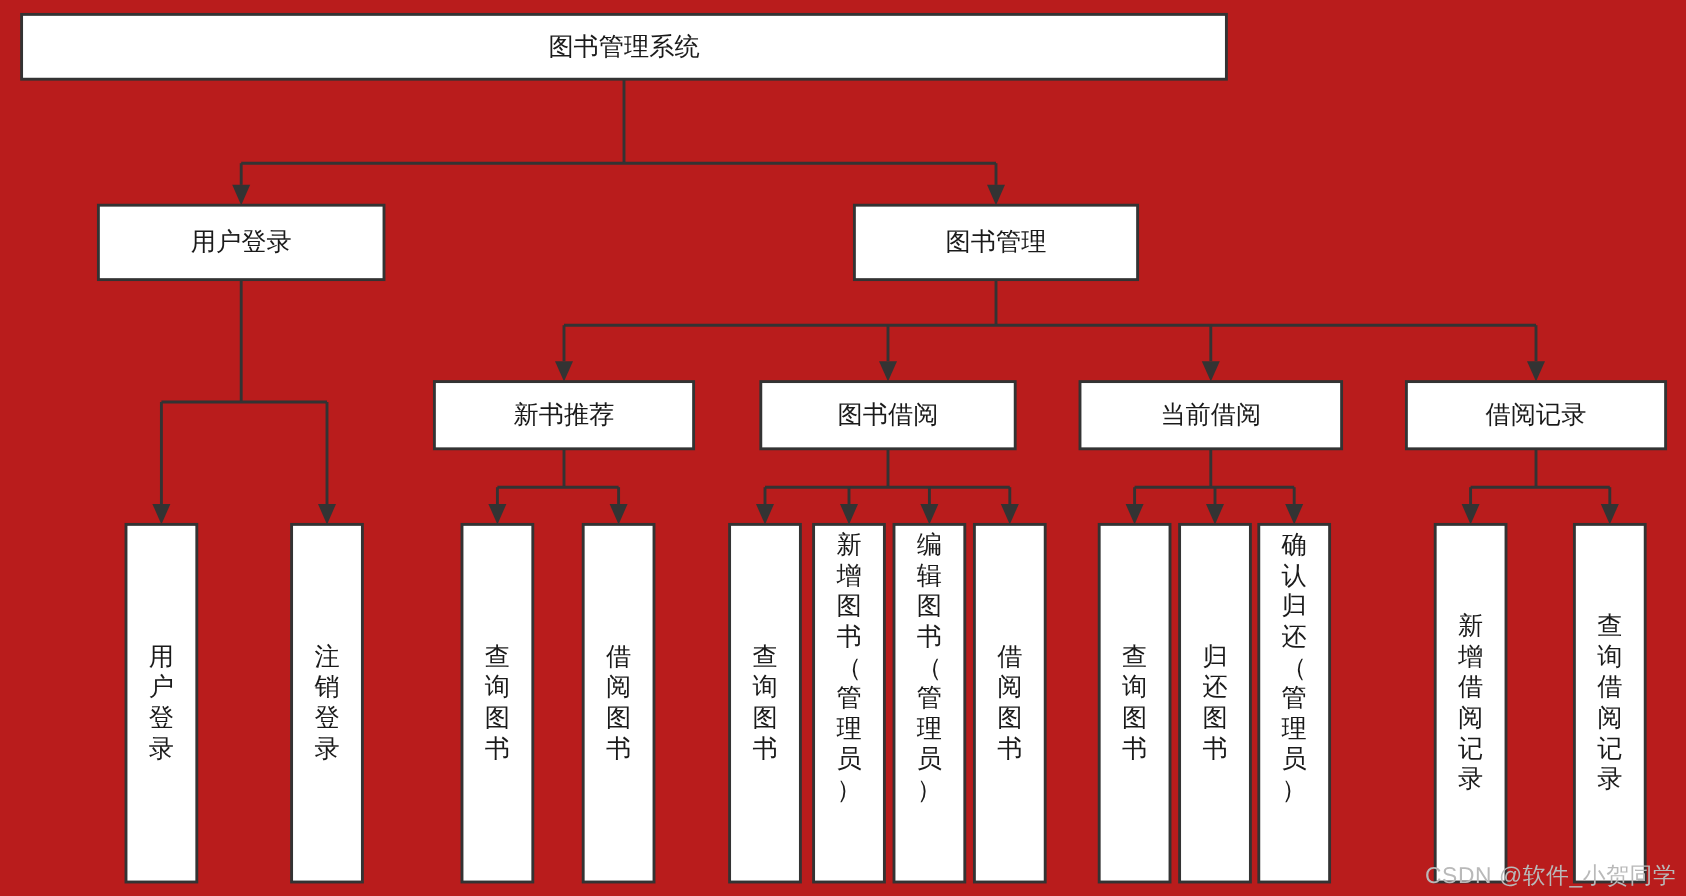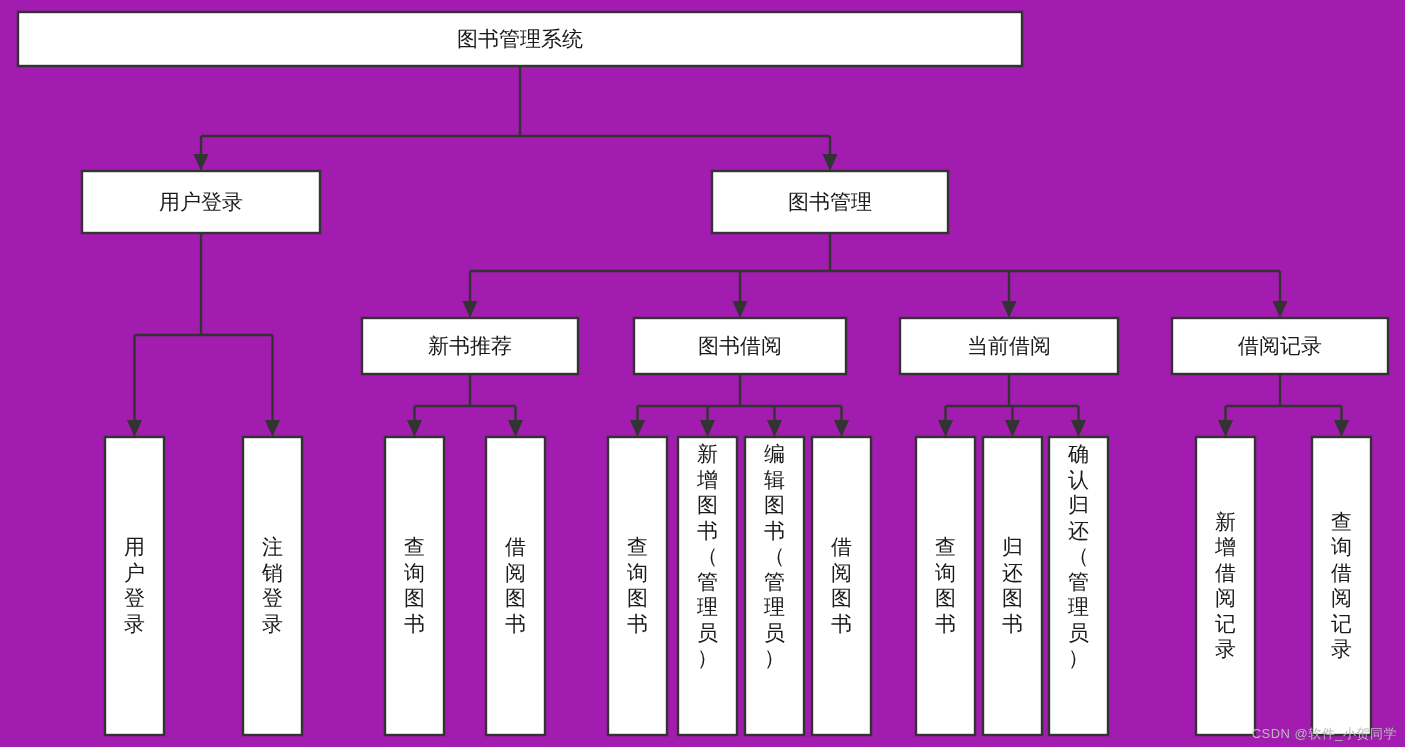--- a/index.html
+++ b/index.html
@@ -4,21 +4,21 @@
 <style>
   html, body {
     margin: 0;
     padding: 0;
     background: #ffffff;
   }
   #page {
     position: relative;
     width: 1405px;
     height: 747px;
-    background: #a21caf;
+    background: #b91c1c;
     font-family: "Liberation Sans", "DejaVu Sans", sans-serif;
     overflow: hidden;
   }
   svg.diagram {
     position: absolute;
     left: 0;
     top: 0;
     width: 1405px;
     height: 747px;
   }
@@ -47,21 +47,21 @@
     font-family: "Liberation Sans", "DejaVu Sans", sans-serif;
     font-size: 21px;
     fill: #1a1a1a;
     text-anchor: middle;
   }
   .watermark {
     position: absolute;
     right: 8px;
     bottom: 4px;
     font-family: "Liberation Sans", "DejaVu Sans", sans-serif;
-    font-size: 13px;
+    font-size: 19px;
     color: #b9b9b9;
     letter-spacing: 0.5px;
     white-space: nowrap;
     pointer-events: none;
   }
 </style>
 </head>
 <body>
 
 <div id="page">

